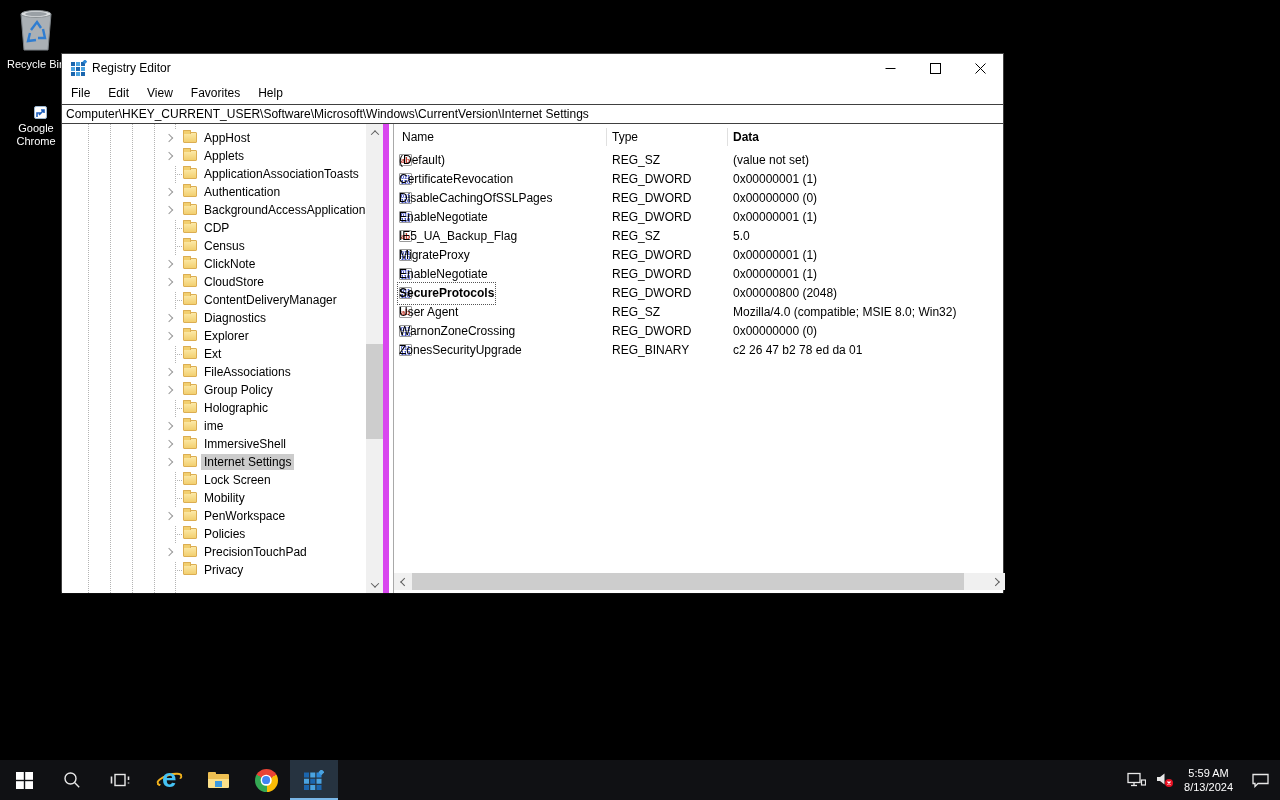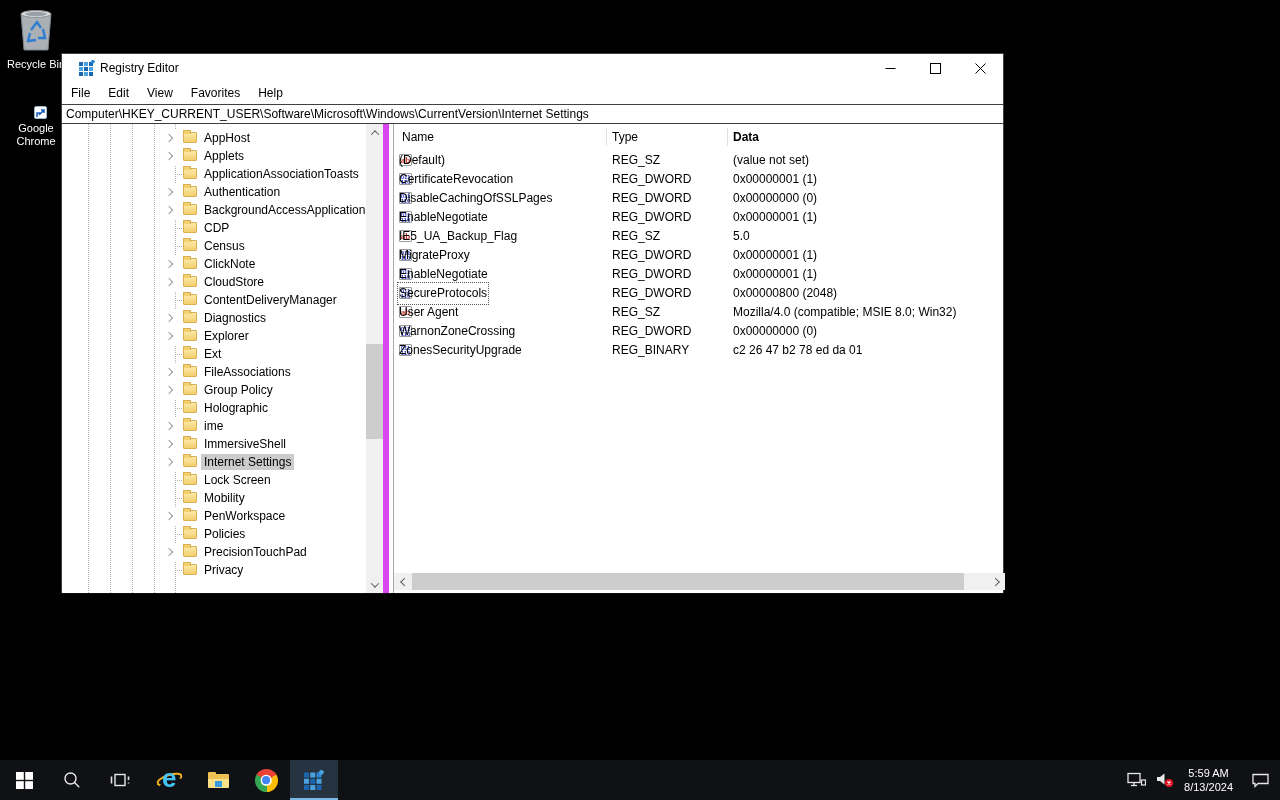--- a/index.html
+++ b/index.html
@@ -22,21 +22,21 @@
   .chrome-ball::after { content:""; position:absolute; left:50%; top:50%; transform:translate(-50%,-50%);
     width:34%; height:34%; border-radius:50%; background:#4285f4; }
   .chrome-desk { width:46px; height:46px; margin:0 auto; }
   .shortcut-badge { position:absolute; left:-2px; bottom:-1px; width:13px; height:13px; background:#fff;
     border:1px solid #9db8d2; border-radius:2px; }
   .shortcut-badge svg { display:block; margin:2px auto 0; }
 
   
   #regedit { position:absolute; left:61px; top:53px; width:943px; height:541px; background:#fff;
              border:1px solid #404040; border-bottom:3px solid #0d0d0d; }
-  .titlebar { position:relative; height:28px; background:#fff;margin-left:8px; }
+  .titlebar { position:relative; height:28px; background:#fff; }
   .title-icon { position:absolute; left:9px; top:6px; }
   .title-text { position:absolute; left:30px; top:7px; font-size:12px; color:#000; }
   .win-controls { position:absolute; right:0; top:0; height:28px; display:flex; }
   .win-btn { width:45px; height:28px; display:flex; align-items:center; justify-content:center; background:#fff; border:none; }
 
   .menubar { height:22px; padding-left:0; display:flex; align-items:center; }
   .menu-item { font-size:12px; color:#000; padding:3px 9px; }
 
   .addressbar { height:20px; border-top:1px solid #404040; border-bottom:1px solid #404040;
     font-size:12px; color:#000; padding:2px 0 0 4px; background:#fff; white-space:nowrap; overflow:hidden; }
@@ -82,21 +82,21 @@
   .h-data { left:339px;font-weight:bold; }
   .h-div { position:absolute; top:4px; height:18px; border-left:1px solid #e0e0e0; }
   .hd1 { left:212px; } .hd2 { left:333px; }
 
   .list-rows { position:absolute; left:0; top:27px; right:0; }
   .list-row { position:relative; height:19px; font-size:12px; color:#000; white-space:nowrap; }
   .cell { position:absolute; top:0; line-height:19px; }
   .c-name { left:5px; }
   .c-type { left:218px;text-align:right; }
   .c-data { left:339px; }
-  .list-row.focused .c-name { outline:1px dotted #555; outline-offset:1px; }
+  .list-row.focused .c-name { outline:1px dotted #555; outline-offset:1px;font-weight:bold; }
 
   .vicon { position:absolute; left:5px; top:3px; width:13px; height:12px; background:#fff;
     border:1px solid #9a9a9a; border-radius:1px; text-align:center; overflow:hidden; }
   .vicon.string { color:#c0392b; font-weight:bold; font-size:9px; line-height:11px;
     font-family:"Liberation Serif", serif; }
   .vicon.string::before { content:"ab"; }
   .vicon.dword, .vicon.binary { color:#2f3fbf; font-weight:bold; font-size:6px; letter-spacing:0; }
   .vicon.dword::before, .vicon.binary::before { content:"011"; display:block; line-height:5px; margin-top:1px; }
   .vicon.dword::after, .vicon.binary::after { content:"110"; display:block; line-height:5px; }
 

